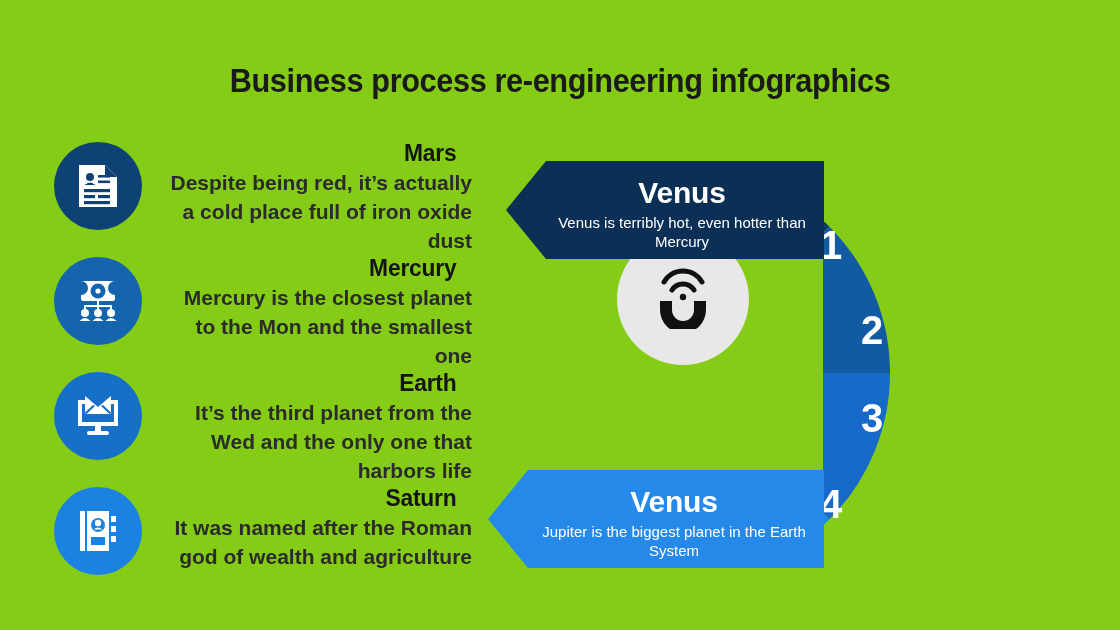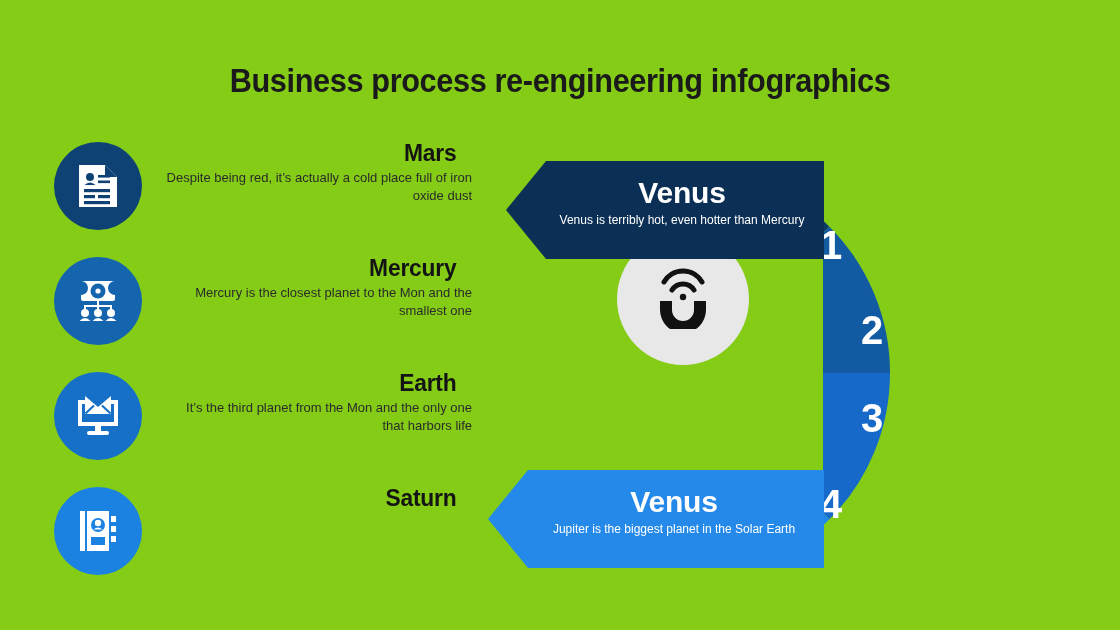--- a/index.html
+++ b/index.html
@@ -60,23 +60,24 @@
     font-size: 24px;
     font-weight: bold;
     color: #141414;
     letter-spacing: -0.2px;
     transform: scaleX(0.95);
     transform-origin: left center;
     line-height: 1.1;
     margin-bottom: 3px;
   }
   .item-desc {
-    font-size: 13px;
+    font-size: 21px;
     color: #2b2b2b;
     line-height: 1.38;
+    font-weight: bold;
   }
 
   
   #diagram {
     position: absolute;
     left: 480px; top: 140px;
     width: 620px; height: 470px;
   }
   #arcsvg { position: absolute; left: 0; top: 0; }
 
@@ -109,21 +110,21 @@
   }
   .banner-title {
     font-family: "Liberation Sans Narrow", "Liberation Sans", sans-serif;
     font-size: 30px;
     font-weight: bold;
     letter-spacing: -0.2px;
     line-height: 1.15;
     margin-bottom: 2px;
   }
   .banner-desc {
-    font-size: 12px;
+    font-size: 15px;
     line-height: 1.33;
   }
   #banner-top {
     left: 26px; top: 21px;
     width: 318px; height: 98px;
     background: #0c2f55;
     clip-path: polygon(40px 0, 318px 0, 318px 98px, 40px 98px, 0 49px);
     padding: 15px 18px 0 52px;
   }
   #banner-bottom {
@@ -209,21 +210,21 @@
               <path d="M11 2 L24 13 L37 2 Z" fill="#1670c8"></path>
               <path d="M11 20 L19.5 11 L11 4 Z" fill="#1670c8" opacity="0"></path>
               <path d="M11.5 19.5 L20 11.5" stroke="#1670c8" stroke-width="2.2" fill="none"></path>
               <path d="M36.5 19.5 L28 11.5" stroke="#1670c8" stroke-width="2.2" fill="none"></path>
             </g>
           </svg>
         </span>
       </div>
       <div class="item-text">
         <div class="item-title">Earth</div>
-        <div class="item-desc">It’s the third planet from the Mon and the only one that harbors life</div>
+        <div class="item-desc">It’s the third planet from the Wed and the only one that harbors life</div>
       </div>
     </div>
 
     <div class="list-item">
       <div class="item-circle" style="background:#1b82e2">
         <span>
           <svg width="44" height="46" viewBox="0 0 44 46">
             <rect x="4" y="3" width="5" height="40" fill="#ffffff"></rect>
             <rect x="11" y="3" width="22" height="40" fill="#ffffff"></rect>
             <circle cx="22" cy="17" r="7" fill="#1b82e2"></circle>
@@ -231,20 +232,21 @@
             <path d="M17.6 21.5 q4.4 -4 8.8 0 Z" fill="#ffffff"></path>
             <rect x="15" y="29" width="14" height="8" fill="#1b82e2"></rect>
             <rect x="35" y="8" width="5" height="6" fill="#ffffff"></rect>
             <rect x="35" y="18" width="5" height="6" fill="#ffffff"></rect>
             <rect x="35" y="28" width="5" height="6" fill="#ffffff"></rect>
           </svg>
         </span>
       </div>
       <div class="item-text">
         <div class="item-title">Saturn</div>
+        <div class="item-desc">It was named after the Roman god of wealth and agriculture</div>
       </div>
     </div>
 
   </div>
 
   <div id="diagram">
 
     <svg id="arcsvg" width="620" height="470" viewBox="0 0 620 470">
       <defs>
 
@@ -286,18 +288,18 @@
       </span>
     </div>
 
     <div class="banner" id="banner-top">
       <div class="banner-title">Venus</div>
       <div class="banner-desc">Venus is terribly hot, even hotter than Mercury</div>
     </div>
 
     <div class="banner" id="banner-bottom">
       <div class="banner-title">Venus</div>
-      <div class="banner-desc">Jupiter is the biggest planet in the Solar Earth</div>
+      <div class="banner-desc">Jupiter is the biggest planet in the Earth System</div>
     </div>
 
   </div>
 
 </div>
 
 </body></html>

